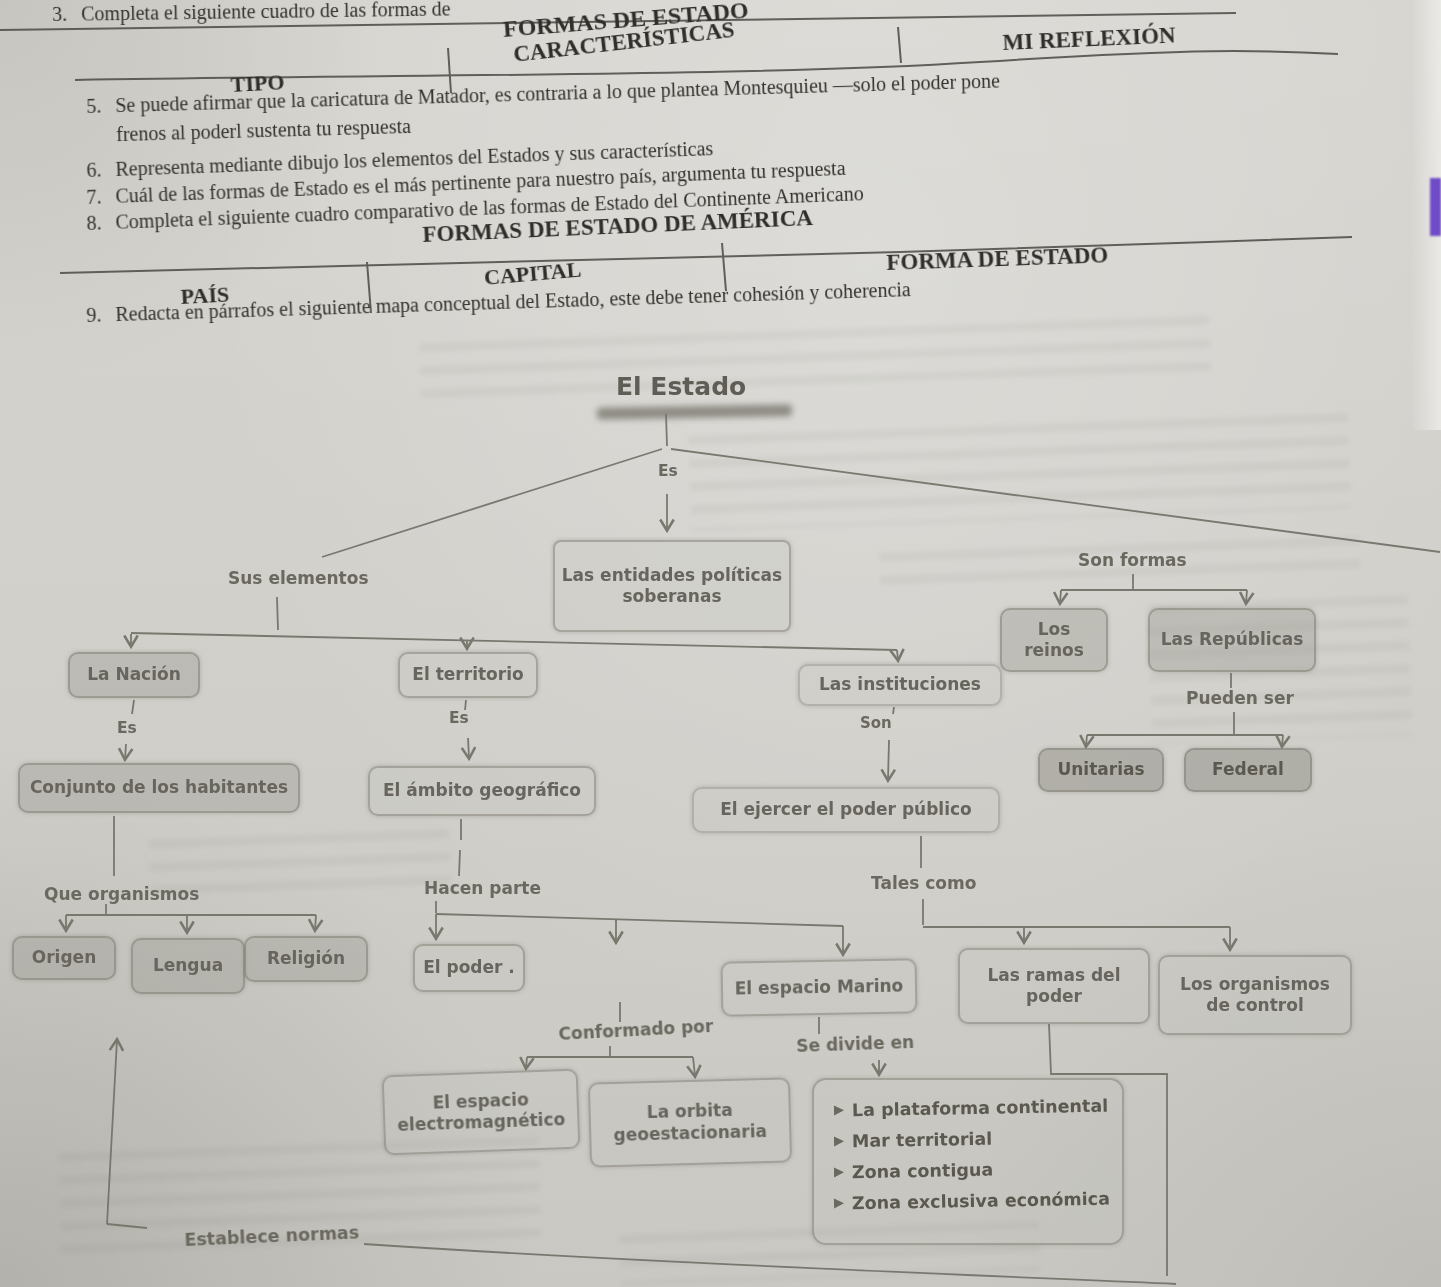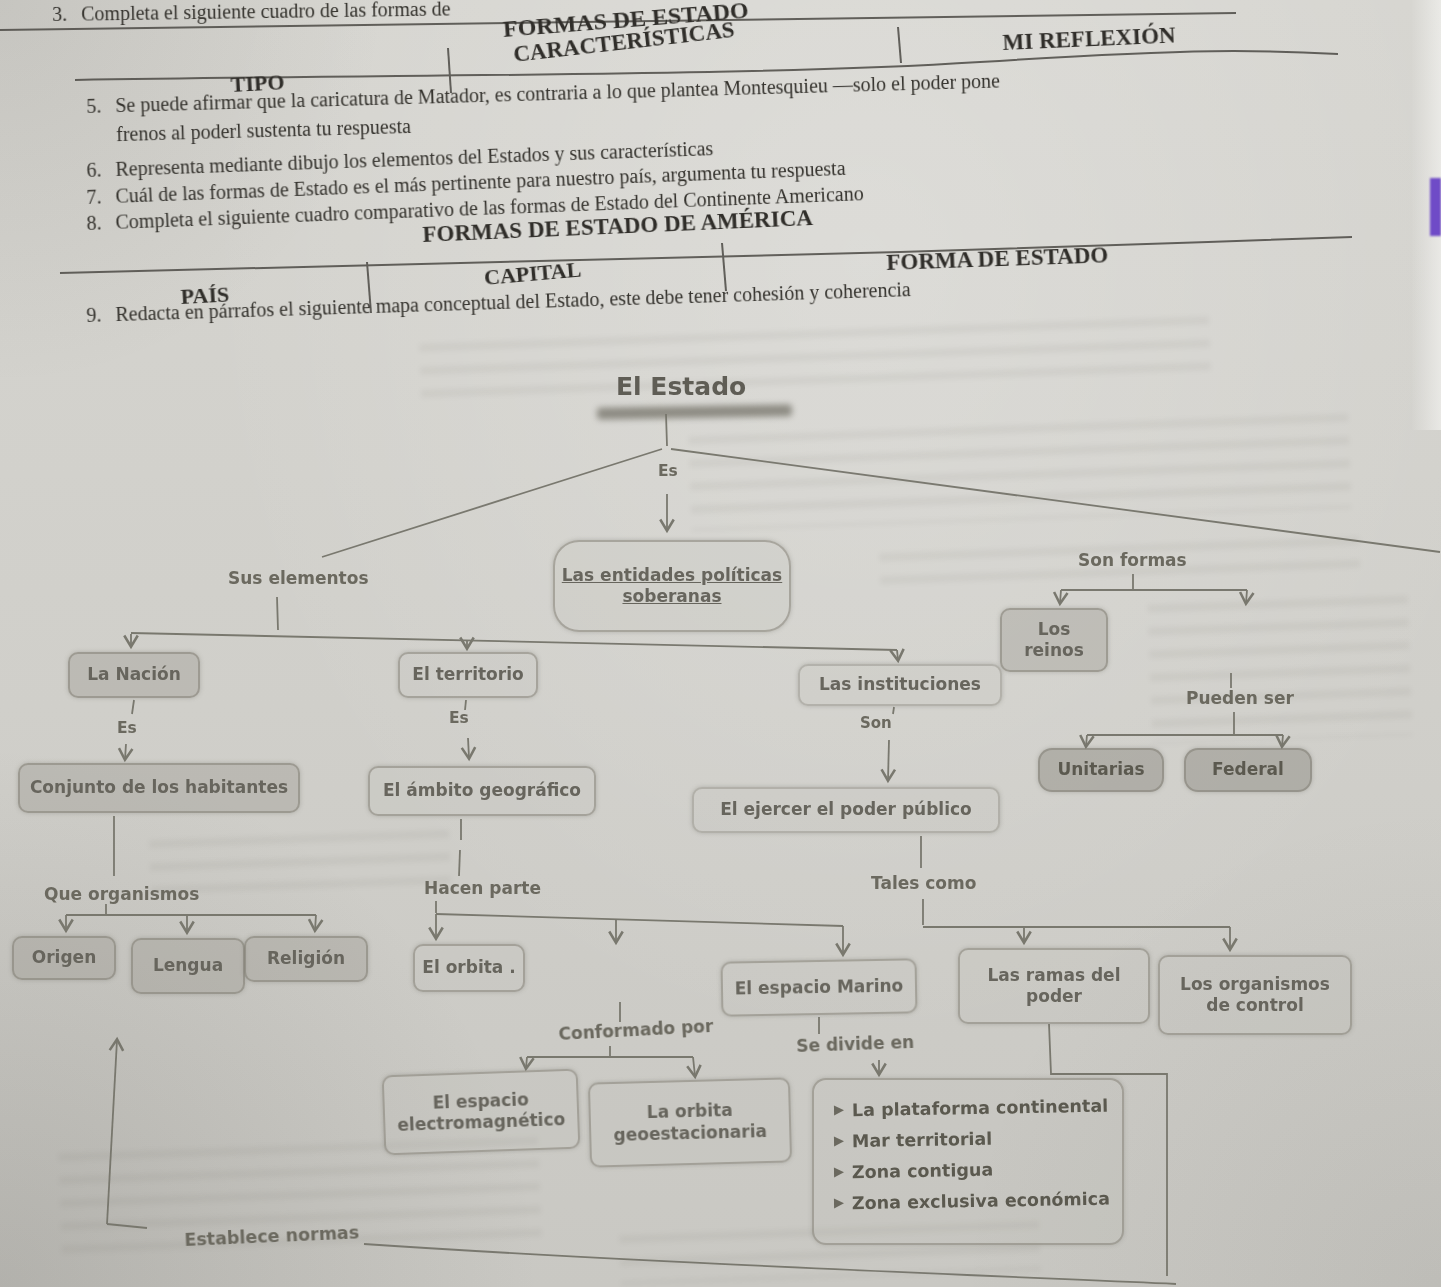--- a/index.html
+++ b/index.html
@@ -25,21 +25,21 @@
   .mroot{position:absolute;font-family:"DejaVu Sans",sans-serif;font-weight:bold;font-size:25px;
      color:#5f5d55;white-space:nowrap;filter:blur(.3px);}
   .mlab{position:absolute;font-family:"DejaVu Sans",sans-serif;font-weight:bold;font-size:17px;
      color:#6b695f;white-space:nowrap;transform-origin:left top;filter:blur(.3px);}
   .mbox{position:absolute;display:flex;align-items:center;justify-content:center;text-align:center;
      border:2px solid rgba(125,122,112,.5);border-radius:10px;
      font-family:"DejaVu Sans",sans-serif;font-weight:bold;font-size:17px;color:#67655d;
      box-shadow:0 0 4px rgba(110,108,100,.35);background:rgba(185,183,175,.14);
      line-height:1.25;padding:2px 6px;box-sizing:border-box;filter:blur(.3px);}
   .shade{background:rgba(150,147,138,.34);}
-  .shade2{background:rgba(138,135,126,.46);color:#5b594f;border-radius:14px;}
+  .shade2{background:rgba(138,135,126,.46);color:#5b594f;}
   .blist{position:absolute;border:2px solid rgba(125,122,112,.5);border-radius:14px;
      background:rgba(185,183,175,.12);box-shadow:0 0 4px rgba(110,108,100,.3);
      box-sizing:border-box;padding:18px 8px 0 20px;filter:blur(.3px);}
   .brow{display:flex;align-items:center;margin-bottom:11px;transform:rotate(-1deg);}
   .bico{width:0;height:0;border-left:10px solid #5a584e;border-top:5px solid transparent;
      border-bottom:5px solid transparent;margin-right:8px;opacity:.85;flex:none;}
   .btxt{font-family:"DejaVu Sans",sans-serif;font-weight:bold;font-size:17.5px;color:#5b594f;white-space:nowrap;}
 </style>
 </head>
 <body>
@@ -177,34 +177,35 @@
   <div class="mlab" style="left:449px;top:709px;font-size:15.5px;">Es</div>
   <div class="mlab" style="left:1186px;top:688px;">Pueden ser</div>
   <div class="mlab" style="left:860px;top:714px;font-size:15px;">Son</div>
   <div class="mlab" style="left:44px;top:884px;">Que organismos</div>
   <div class="mlab" style="left:424px;top:878px;">Hacen parte</div>
   <div class="mlab" style="left:871px;top:873px;">Tales como</div>
   <div class="mlab" style="left:558px;top:1024px;transform:rotate(-3deg);">Conformado por</div>
   <div class="mlab" style="left:796px;top:1036px;transform:rotate(-2deg);">Se divide en</div>
   <div class="mlab" style="left:184px;top:1230px;font-size:17.5px;transform:rotate(-2.5deg);">Establece normas</div>
 
-  <div class="mbox" style="left:553px;top:540px;width:238px;height:92px;border-radius:26px;text-decoration:underline;">Las entidades políticas soberanas</div>
+  <div class="mbox" style="left:553px;top:540px;width:238px;height:92px;border-radius:8px;">Las entidades políticas soberanas</div>
   <div class="mbox shade" style="left:68px;top:652px;width:132px;height:46px;">La Nación</div>
   <div class="mbox" style="left:398px;top:652px;width:140px;height:46px;">El territorio</div>
   <div class="mbox" style="left:798px;top:664px;width:204px;height:42px;border-color:rgba(125,122,112,.35);">Las instituciones</div>
   <div class="mbox shade" style="left:1000px;top:608px;width:108px;height:64px;">Los reinos</div>
+  <div class="mbox shade" style="left:1148px;top:608px;width:168px;height:64px;">Las Repúblicas</div>
   <div class="mbox shade2" style="left:1038px;top:748px;width:126px;height:44px;">Unitarias</div>
   <div class="mbox shade2" style="left:1184px;top:748px;width:128px;height:44px;">Federal</div>
   <div class="mbox shade" style="left:18px;top:763px;width:282px;height:50px;">Conjunto de los habitantes</div>
   <div class="mbox" style="left:368px;top:766px;width:228px;height:50px;">El ámbito geográfico</div>
   <div class="mbox" style="left:692px;top:787px;width:308px;height:46px;border-color:rgba(125,122,112,.35);">El ejercer el poder público</div>
   <div class="mbox shade" style="left:12px;top:936px;width:104px;height:44px;">Origen</div>
   <div class="mbox shade" style="left:131px;top:938px;width:114px;height:56px;">Lengua</div>
   <div class="mbox shade" style="left:244px;top:936px;width:124px;height:46px;">Religión</div>
-  <div class="mbox" style="left:413px;top:944px;width:112px;height:48px;">El orbita .</div>
+  <div class="mbox" style="left:413px;top:944px;width:112px;height:48px;">El poder .</div>
   <div class="mbox" style="left:721px;top:960px;width:196px;height:55px;transform:rotate(-1deg);">El espacio Marino</div>
   <div class="mbox" style="left:1158px;top:955px;width:194px;height:80px;">Los organismos de control</div>
   <div class="mbox" style="left:958px;top:948px;width:192px;height:76px;">Las ramas del poder</div>
   <div class="mbox" style="left:383px;top:1072px;width:196px;height:80px;transform:rotate(-2deg);">El espacio electromagnético</div>
   <div class="mbox" style="left:589px;top:1080px;width:202px;height:85px;transform:rotate(-1.5deg);">La orbita geoestacionaria</div>
 
   <div class="blist" style="left:812px;top:1078px;width:312px;height:167px;">
     <div class="brow">
       <span class="bico"></span>
       <span class="btxt">La plataforma continental</span>

